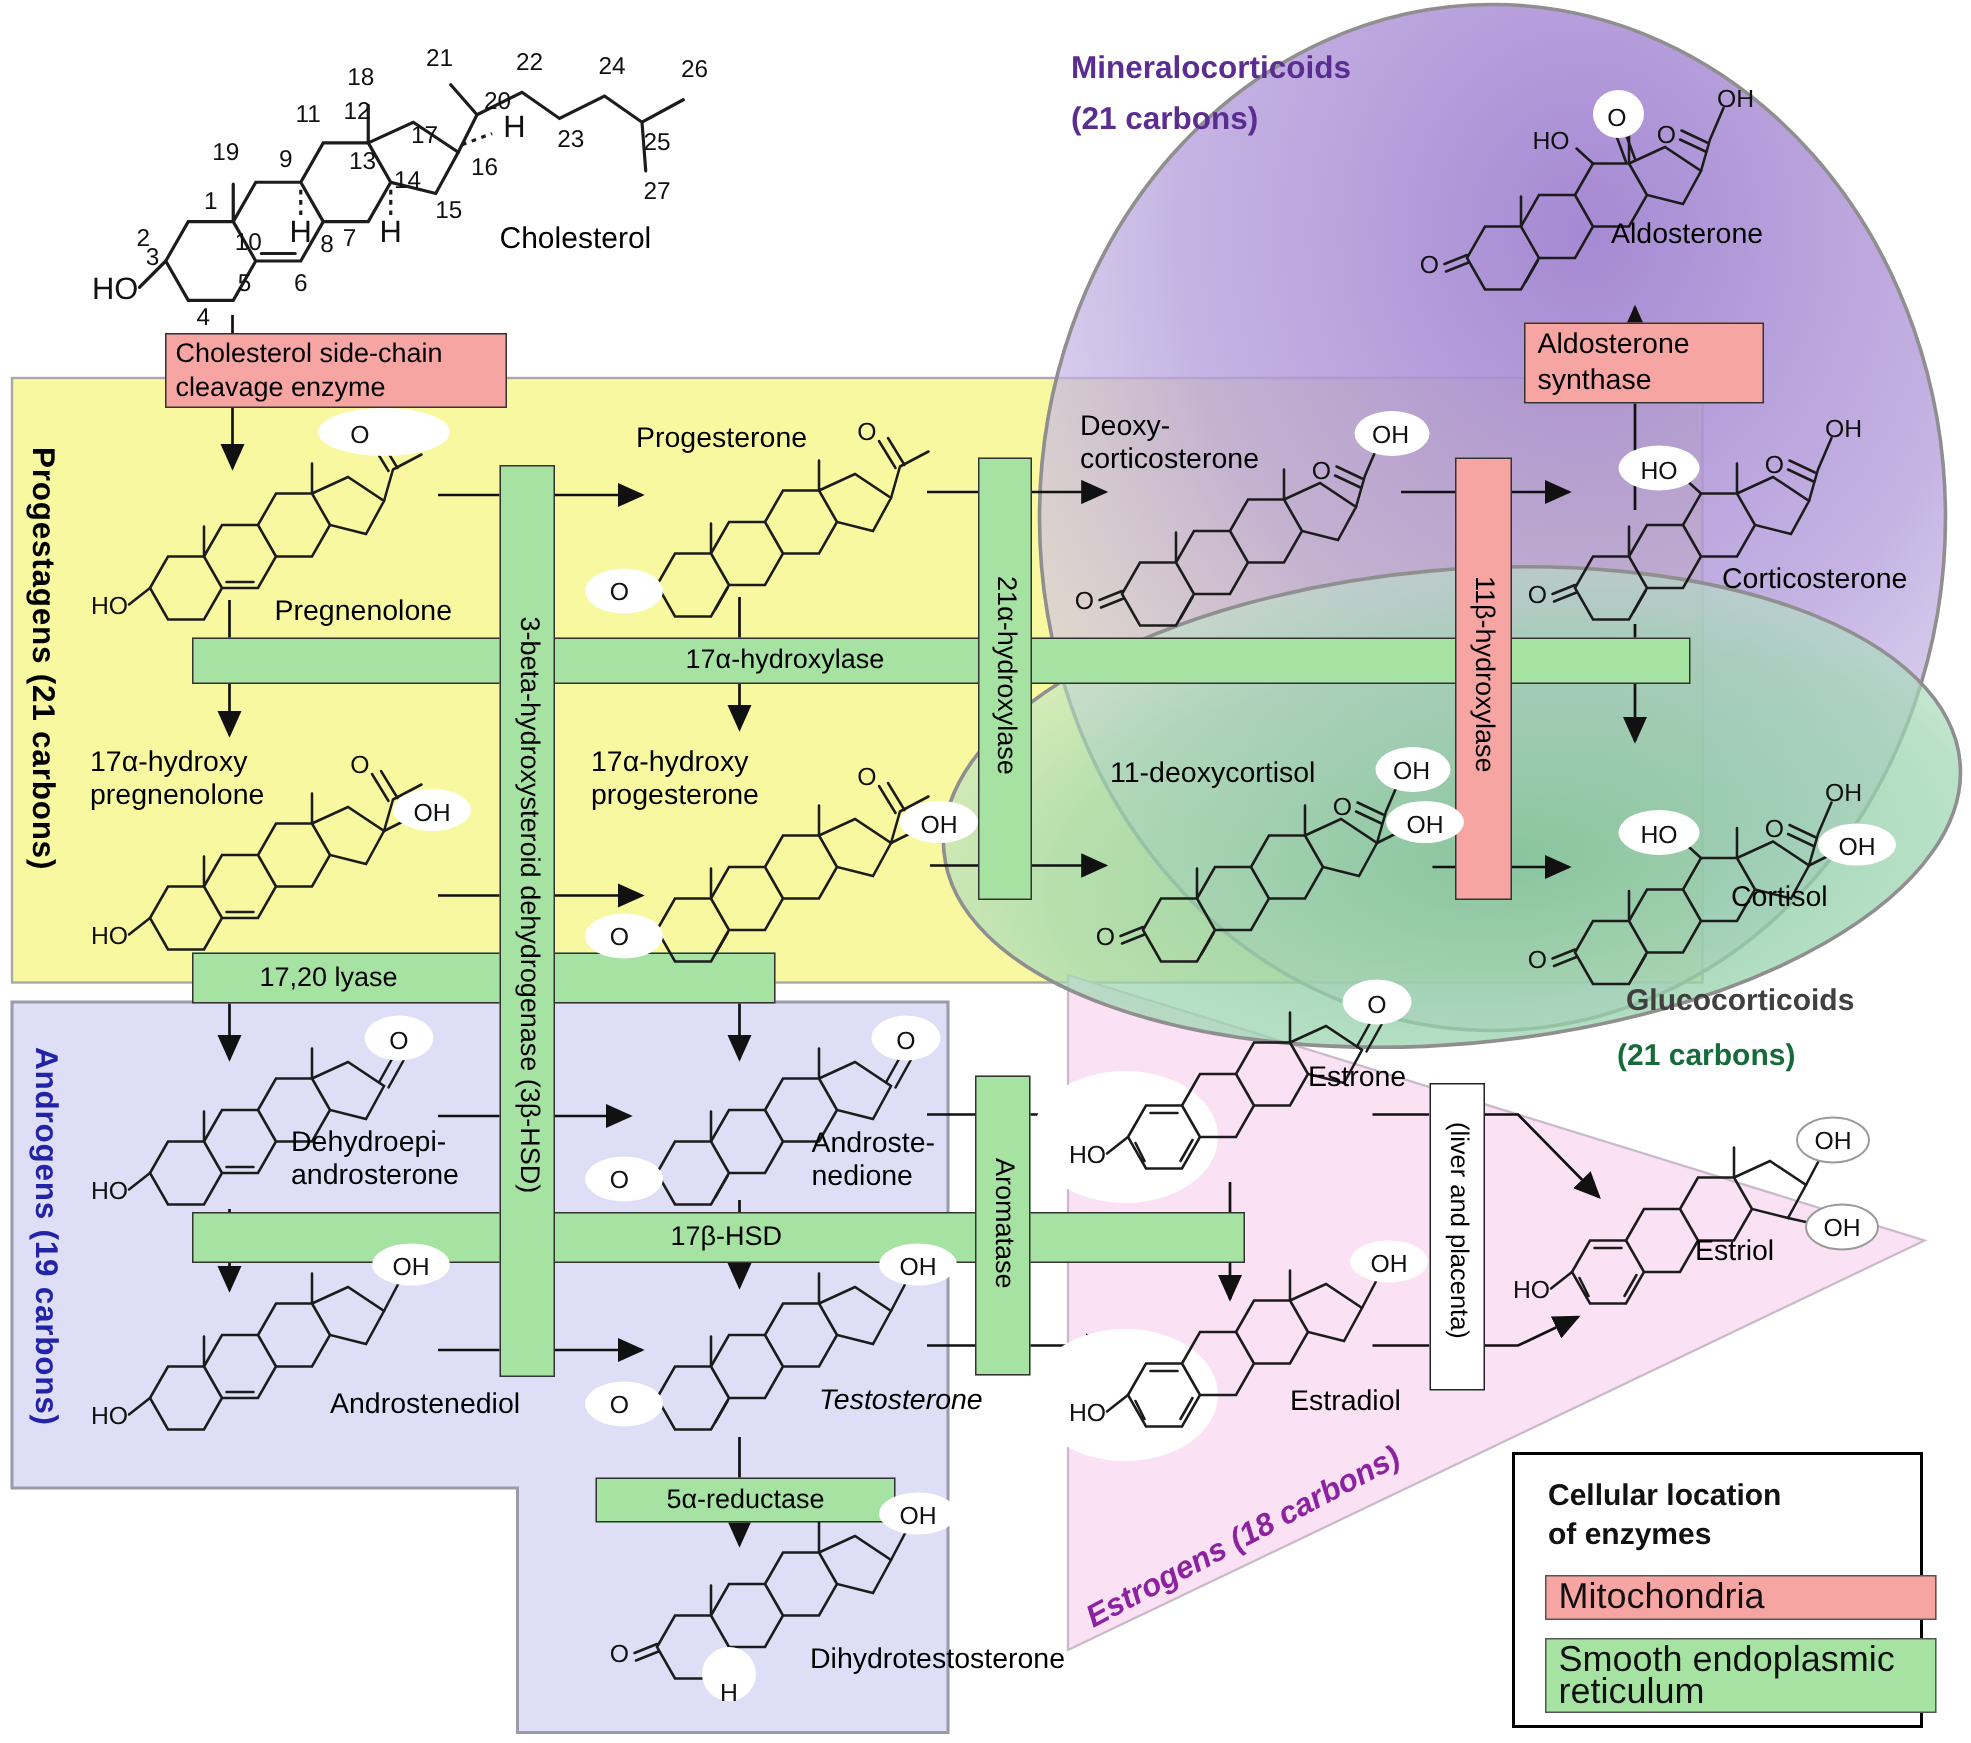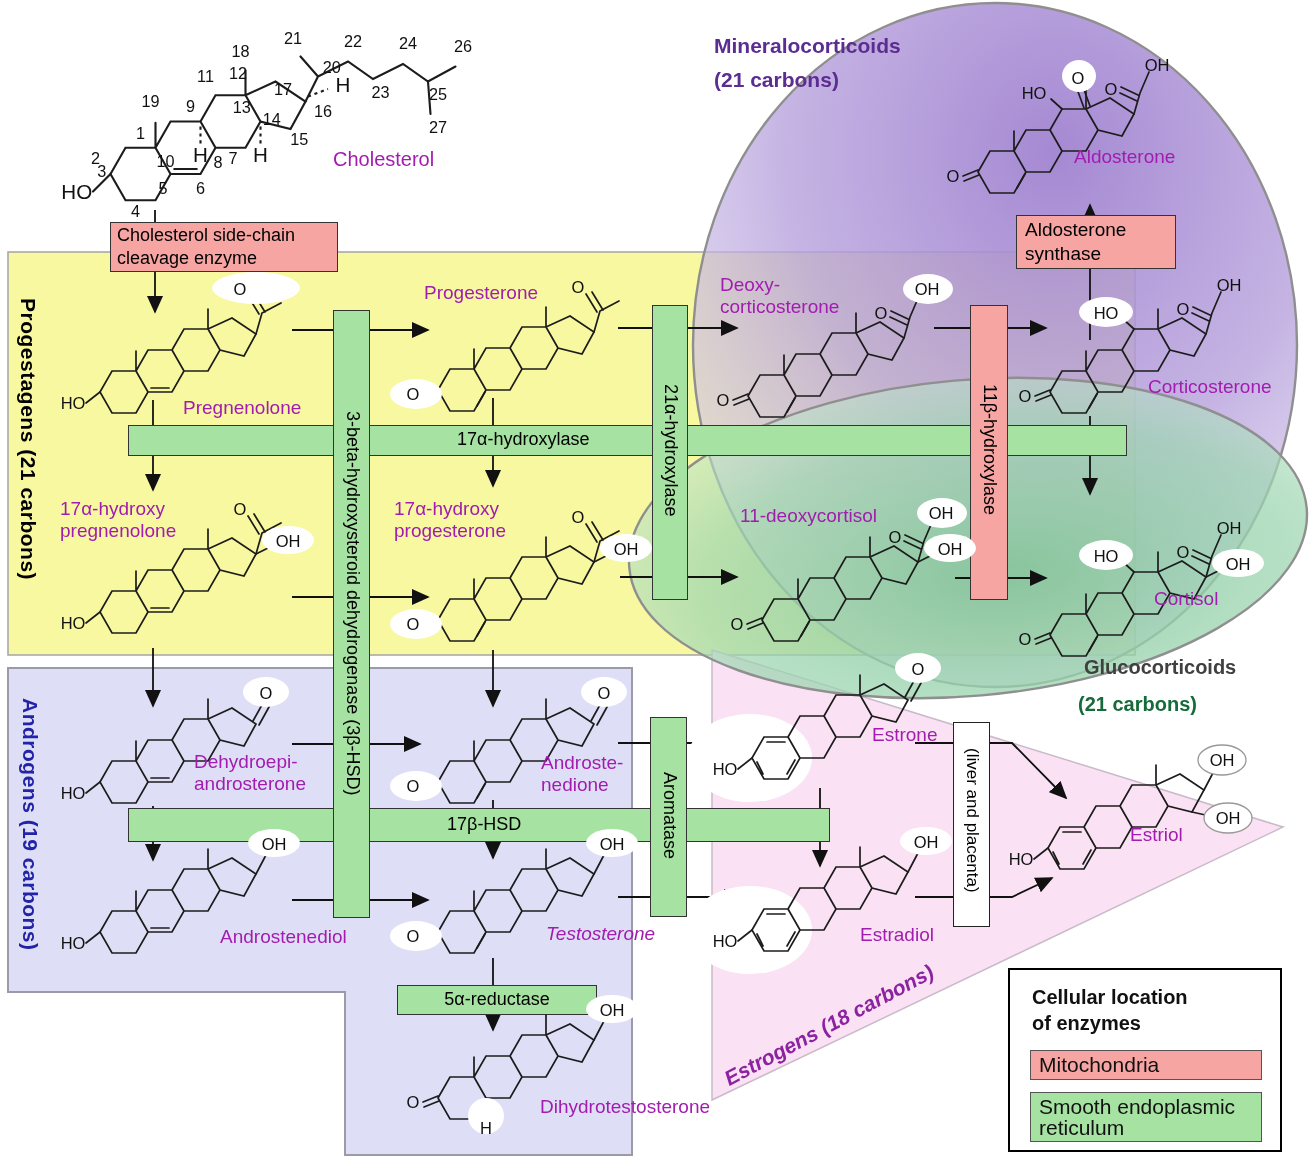--- a/index.html
+++ b/index.html
@@ -11,35 +11,35 @@
   .hbar,.vbar,.ebox{position:absolute;background:#a6e2a1;border:1.6px solid #333;box-sizing:border-box;
         font-size:18px;color:#000000;}
   .mito{background:#f7a5a3;}
   .whitebox{background:#fff;}
   .hbar span.htext{display:inline-block;white-space:nowrap;}
   .vtext{position:absolute;transform-origin:0 0;transform:rotate(90deg);white-space:nowrap;}
   
   .vlabel{position:absolute;transform-origin:0 0;transform:rotate(90deg);white-space:nowrap;
           font-weight:bold;font-size:21px;letter-spacing:.5px;}
   .rtitle{position:absolute;font-weight:bold;font-size:21px;white-space:nowrap;}
-  .name{position:absolute;font-size:19px;white-space:nowrap;color:#a21caf;}
+  .name{position:absolute;font-size:19px;white-space:nowrap;color:#000000;}
   .mol-layer,.arrow-layer{position:absolute;left:0;top:0;pointer-events:none;}
   
   .bond{stroke:#1c1c1c;stroke-width:1.7;fill:none;stroke-linecap:round;}
   .bond-dash{stroke:#1c1c1c;stroke-width:1.7;fill:none;stroke-dasharray:2.5,3;}
   .hl{fill:#fff;}
   .hl2{fill:#fff;stroke:#999;stroke-width:1.3;}
   text.chem{font-family:"Liberation Sans",sans-serif;font-size:16.5px;fill:#111;}
   text.num{font-family:"Liberation Sans",sans-serif;font-size:13px;fill:#111;}
   
   .legend{position:absolute;left:1008px;top:968px;width:274px;height:184px;background:#fff;
           border:2.5px solid #000;box-sizing:border-box;}
   .legend .t{position:absolute;left:22px;font-size:20px;font-weight:bold;}
-  .lswatch{position:absolute;left:20px;width:232px;border:1.2px solid #555;box-sizing:border-box;
-           font-size:21px;padding:3px 0 0 8px;line-height:21px;}
+  .lswatch{position:absolute;left:20px;width:261px;border:1.2px solid #555;box-sizing:border-box;
+           font-size:24px;padding:3px 0 0 8px;line-height:21px;}
 </style>
 </head>
 <body>
 
 <div id="canvas">
 
   <svg class="abs" width="1314" height="1162" style="left:0;top:0">
     <defs>
       <radialGradient id="pg" cx="60%" cy="22%" r="80%">
         <stop offset="0%" stop-color="rgba(160,130,208,0.95)"></stop>
@@ -94,20 +94,23 @@
 
   <div class="ebox mito" style="left:110px;top:222px;width:228px;height:50px;padding:1px 0 0 6px;line-height:23px;">
     <div>Cholesterol side-chain</div>
     <div>cleavage enzyme</div>
   </div>
 
   <div class="hbar" style="left:128px;top:425px;width:999px;height:31px;line-height:27px;">
     <span class="htext" style="padding-left:292px;margin-left:36px;">17α-hydroxylase</span>
   </div>
 
+  <div class="hbar" style="left:128px;top:635px;width:389px;height:34px;line-height:30px;">
+    <span class="htext" style="padding-left:44px;">17,20 lyase</span>
+  </div>
 
   <div class="hbar" style="left:128px;top:808px;width:702px;height:34px;line-height:30px;">
     <span class="htext" style="padding-left:318px;">17β-HSD</span>
   </div>
 
   <div class="ebox" style="left:397px;top:985px;width:200px;height:30px;text-align:center;line-height:26px;">
     <span>5α-reductase</span>
   </div>
 
   <div class="vbar" style="left:333px;top:310px;width:37px;height:608px;">
@@ -384,21 +387,21 @@
     <div>Dehydroepi-</div>
     <div>androsterone</div>
   </div>
   <div class="name" style="left:541px;top:752px;">
     <div>Androste-</div>
     <div>nedione</div>
   </div>
   <div class="name" style="left:220px;top:926px;">Androstenediol</div>
   <div class="name" style="left:546px;top:923px;font-style:italic;">Testosterone</div>
   <div class="name" style="left:540px;top:1096px;">Dihydrotestosterone</div>
-  <div class="name" style="left:872px;top:724px;">Estrone</div>
+  <div class="name" style="left:872px;top:708px;">Estrone</div>
   <div class="name" style="left:860px;top:924px;">Estradiol</div>
   <div class="name" style="left:1130px;top:824px;">Estriol</div>
 
   <div class="rtitle" style="left:714px;top:34px;color:#5b2d90;">Mineralocorticoids</div>
   <div class="rtitle" style="left:714px;top:68px;color:#5b2d90;">(21 carbons)</div>
   <div class="rtitle" style="left:1084px;top:656px;color:#404040;font-size:20px;">Glucocorticoids</div>
   <div class="rtitle" style="left:1078px;top:693px;color:#166b3a;font-size:20px;">(21 carbons)</div>
   <div class="rtitle" style="left:726px;top:1068px;color:#8d22a0;font-style:italic;transform:rotate(-28deg);transform-origin:0 50%;font-size:21px;">Estrogens (18 carbons)</div>
   <div class="vlabel" style="left:40px;top:298px;color:#000;">Progestagens (21 carbons)</div>
   <div class="vlabel" style="left:42px;top:698px;color:#2323a8;">Androgens (19 carbons)</div>

